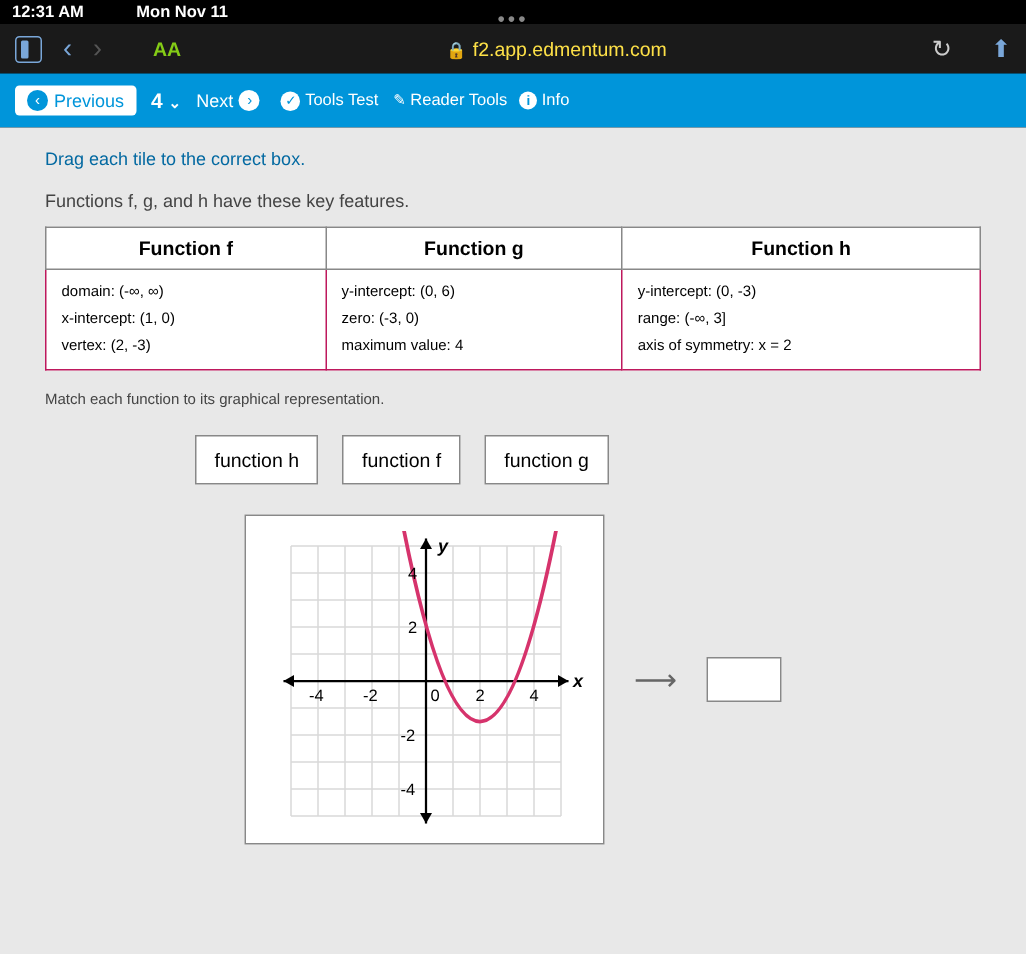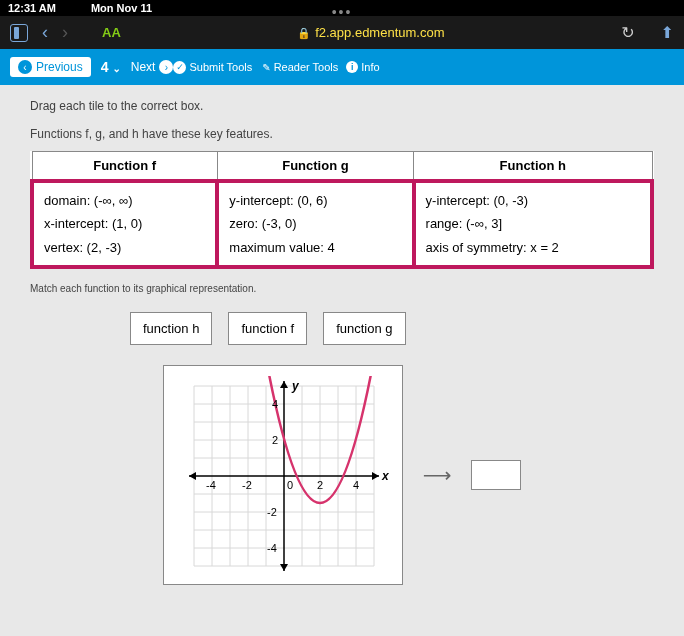--- a/index.html
+++ b/index.html
@@ -15,35 +15,35 @@
 .aa { color: #84cc16; font-size: 13px; font-weight: 600; margin-left: 20px; }
 .url-area { flex: 1; text-align: center; color: #fde047; font-size: 13px; }
 .lock { font-size: 11px; margin-right: 4px; }
 .refresh { color: #ccc; font-size: 16px; }
 .share { color: #7aa7d9; font-size: 16px; margin-left: 12px; }
 .test-header { display: flex; align-items: center; background: #0095da; color: #fff; padding: 8px 10px; font-size: 12px; }
 .prev-btn { display: flex; align-items: center; background: #fff; color: #0095da; padding: 3px 8px; border-radius: 3px; font-size: 12px; font-weight: 500; }
 .prev-btn .circ { width: 14px; height: 14px; border-radius: 50%; background: #0095da; color: #fff; display: inline-flex; align-items: center; justify-content: center; font-size: 10px; margin-right: 4px; }
 .qnum { margin: 0 10px; font-size: 14px; font-weight: 600; }
 .qnum .caret { font-size: 10px; }
-.next-btn { color: #fff; font-size: 12px; display: flex; align-items: flex-end; }
+.next-btn { color: #fff; font-size: 12px; display: flex; align-items: flex-end; margin-right: 14px; }
 .next-btn .circ { width: 14px; height: 14px; border-radius: 50%; background: #fff; color: #0095da; display: inline-flex; align-items: center; justify-content: center; font-size: 10px; margin-left: 4px; }
 .test-title { font-size: 13px; flex: 1; }
 .submit-btn { font-size: 11px; display: flex; align-items: center; }
 .submit-btn .chk { width: 13px; height: 13px; border-radius: 50%; background: #fff; color: #0095da; display: inline-flex; align-items: center; justify-content: center; font-size: 9px; margin-right: 3px; }
 .tools { font-size: 11px; margin-left: 10px; display: flex; align-items: center; }
 .tools .pencil { margin-right: 3px; font-size: 10px; }
 .info { font-size: 11px; margin-left: 8px; display: flex; align-items: center; }
 .info .i { width: 12px; height: 12px; border-radius: 50%; background: #fff; color: #0095da; display: inline-flex; align-items: center; justify-content: center; font-size: 9px; font-weight: bold; margin-right: 3px; }
 .content { background: #e8e8e8; padding: 14px 30px; height: 560px; }
-.instr { font-size: 12px; color: #404040; margin-bottom: 14px; }
+.instr { font-size: 12px; color: #0369a1; margin-bottom: 14px; }
 .sub-instr { font-size: 12px; color: #444; margin-bottom: 10px; }
 .feat-table { width: 100%; border-collapse: collapse; background: #fff; margin-bottom: 14px; }
 .feat-table th { border: 1px solid #888; padding: 6px 10px; font-size: 13px; font-weight: 600; text-align: center; background: #fff; }
-.feat-table td { border: 4px solid #be185d; padding: 6px 10px; font-size: 13px; vertical-align: top; line-height: 1.8; }
+.feat-table td { border: 1px solid #be185d; padding: 6px 10px; font-size: 10px; vertical-align: top; line-height: 1.8; }
 .match-instr { font-size: 10px; color: #444; margin-bottom: 18px; }
 .tiles { display: flex; gap: 16px; margin-left: 100px; margin-bottom: 20px; }
 .tile { border: 1px solid #888; background: #fff; padding: 8px 12px; font-size: 13px; }
 .graph-row { display: flex; align-items: center; justify-content: center; gap: 20px; }
 .graph-box { border: 1px solid #888; background: #fff; padding: 10px; width: 240px; height: 220px; position: relative; }
 .drop-target { border: 1px solid #888; background: #fff; width: 50px; height: 30px; }
 .arrow-right { font-size: 20px; color: #666; }
 svg.plot { width: 220px; height: 200px; }
 .grid-line { stroke: #d8d8d8; stroke-width: 1; }
 .axis-line { stroke: #000; stroke-width: 1.5; }
@@ -80,21 +80,21 @@
   </div>
   <span class="qnum">
     <span>4</span> <span class="caret">⌄</span>
   </span>
   <div class="next-btn">
     <span>Next</span>
     <span class="circ">›</span>
   </div>
   <div class="submit-btn">
     <span class="chk">✓</span>
-    <span>Submit Tools</span>
+    <span>Tools Test</span>
   </div>
   <div class="tools">
     <span class="pencil">✎</span>
     <span>Reader Tools</span>
   </div>
   <div class="info">
     <span class="i">i</span>
     <span>Info</span>
   </div>
 </div>

